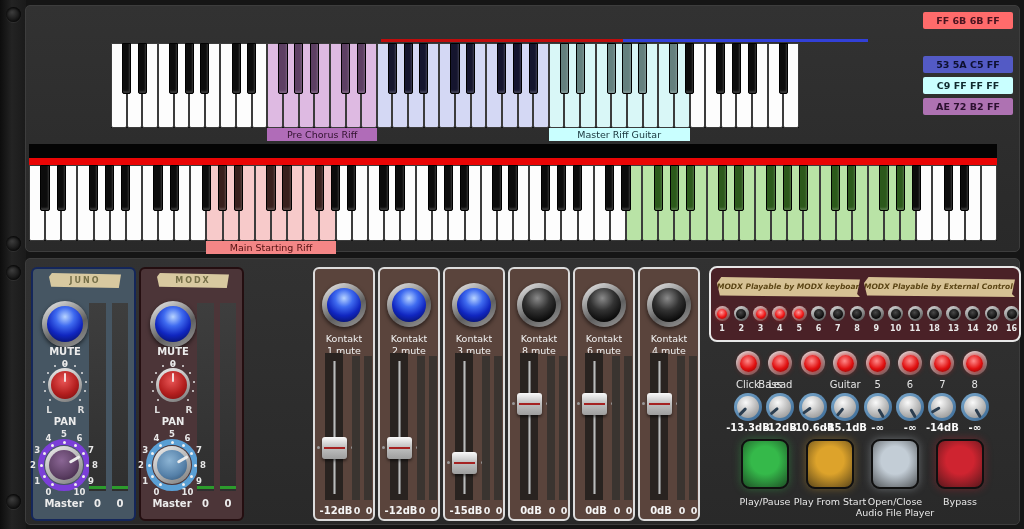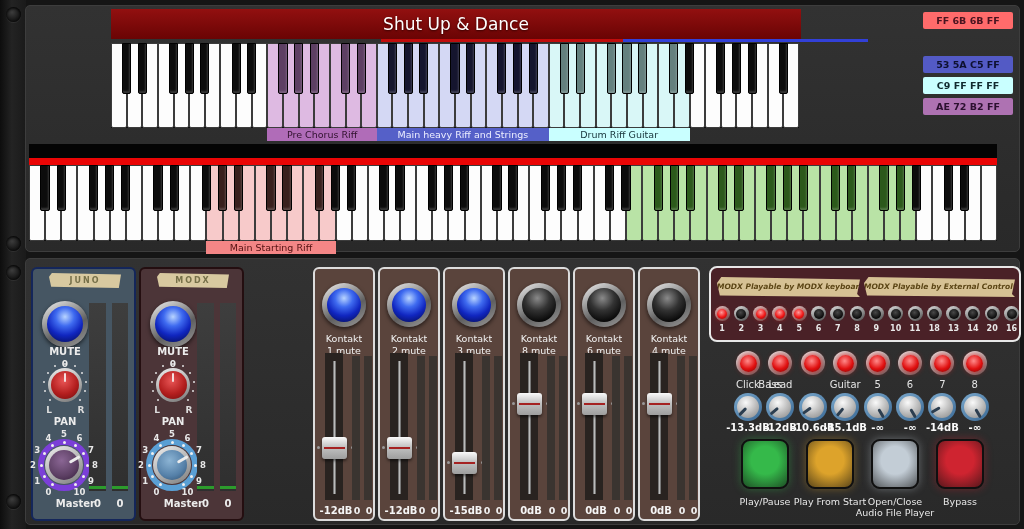--- a/index.html
+++ b/index.html
@@ -77,21 +77,21 @@
   .juno .mkface{background:radial-gradient(circle at 42% 35%,#8a6694,#5c3f63 60%,#321c38);}
   .modx .mkface{background:radial-gradient(circle at 42% 35%,#8cb4d4,#5580a8 60%,#2c4a68);}
   .mkrot{position:absolute;inset:0;}
   .mkptr{position:absolute;left:calc(50% - 1.5px);top:1px;width:3px;height:12px;background:#ececec;border-radius:2px;}
   .mtick{position:absolute;font-size:8.5px;color:#e8e8e8;font-weight:bold;width:12px;text-align:center;}
   .mdot{position:absolute;width:3px;height:3px;border-radius:50%;background:#f0f0f0;}
   .pdot{position:absolute;width:2px;height:2px;border-radius:50%;background:#e0e0e0;}
   .meterM{position:absolute;top:34px;height:188px;background:linear-gradient(180deg,#3e3e3e,#2f2f2f);}
   .meterM1{left:56px;width:17px;} .meterM2{left:79px;width:16px;}
   .mgreen{position:absolute;left:0;bottom:2px;width:100%;height:3px;background:#2c9b2c;}
-  .master-lbl{top:229px;width:62px;text-align:right;}
+  .master-lbl{top:229px;width:62px;}
   .mval{position:absolute;top:229px;font-size:10px;font-weight:bold;color:#ececec;text-align:center;}
   .mval1{left:56px;width:17px;} .mval2{left:79px;width:16px;}
 
   
   .kstrip{position:absolute;top:8px;width:62px;height:254px;background:#5a443c;
           border:2px solid #dcdcdc;border-radius:6px;box-sizing:border-box;}
   .kknob{position:absolute;left:7px;top:14px;width:44px;height:44px;border-radius:50%;
          background:linear-gradient(150deg,#f2f2f2,#5f5f5f 60%,#9c9c9c);box-shadow:0 2px 4px rgba(0,0,0,.6);}
   .klabel{position:absolute;left:0;top:64px;width:58px;text-align:center;color:#f2f2f2;font-size:9.5px;line-height:12px;}
   .kwell{position:absolute;left:10px;top:84px;width:18px;height:147px;background:#292320;}
@@ -143,23 +143,20 @@
 <div class="root">
 
   <div class="rail">
     <div class="screw" style="top:7px"></div>
     <div class="screw" style="top:236px"></div>
     <div class="screw" style="top:265px"></div>
     <div class="screw" style="top:494px"></div>
   </div>
 
   <div class="panel panel-top">
-    <div class="title-bar">
-      <span>Shut Up &amp; Dance</span>
-    </div>
     <div class="topline topline-red"></div>
     <div class="topline topline-blue"></div>
 
     <div class="keyboard" id="kb-top">
         <div class="wkey" style="left: 0%; width: 2.27273%; background: rgb(253, 253, 253);"></div>
         <div class="wkey" style="left: 2.27273%; width: 2.27273%; background: rgb(253, 253, 253);"></div>
         <div class="wkey" style="left: 4.54545%; width: 2.27273%; background: rgb(253, 253, 253);"></div>
         <div class="wkey" style="left: 6.81818%; width: 2.27273%; background: rgb(253, 253, 253);"></div>
         <div class="wkey" style="left: 9.09091%; width: 2.27273%; background: rgb(253, 253, 253);"></div>
         <div class="wkey" style="left: 11.3636%; width: 2.27273%; background: rgb(253, 253, 253);"></div>
@@ -226,22 +223,21 @@
         <div class="bkey" style="left: 72.0682%; width: 1.31818%; background: rgb(100, 128, 126);"></div>
         <div class="bkey" style="left: 74.3409%; width: 1.31818%; background: rgb(100, 128, 126);"></div>
         <div class="bkey" style="left: 76.6136%; width: 1.31818%; background: rgb(100, 128, 126);"></div>
         <div class="bkey" style="left: 81.1591%; width: 1.31818%; background: rgb(100, 128, 126);"></div>
         <div class="bkey" style="left: 83.4318%; width: 1.31818%; background: rgb(12, 12, 12);"></div>
         <div class="bkey" style="left: 87.9773%; width: 1.31818%; background: rgb(12, 12, 12);"></div>
         <div class="bkey" style="left: 90.25%; width: 1.31818%; background: rgb(12, 12, 12);"></div>
         <div class="bkey" style="left: 92.5227%; width: 1.31818%; background: rgb(12, 12, 12);"></div>
         <div class="bkey" style="left: 97.0682%; width: 1.31818%; background: rgb(12, 12, 12);"></div>
         <div class="zonebar" style="left: 22.7273%; width: 15.9091%; background: rgb(176, 108, 184); color: rgb(48, 18, 46);">Pre Chorus Riff</div>
-        <div class="zonebar" style="left: 38.6364%; width: 25%; background: rgb(85, 96, 200); color: rgb(236, 238, 255);">Main heavy Riff and Strings</div>
-        <div class="zonebar" style="left: 63.6364%; width: 20.4545%; background: rgb(201, 255, 255); color: rgb(23, 51, 58);">Drum Riff Guitar</div>
+        <div class="zonebar" style="left: 63.6364%; width: 20.4545%; background: rgb(201, 255, 255); color: rgb(23, 51, 58);">Master Riff Guitar</div>
       </div>
 
     <div class="black-band"></div>
     <div class="red-strip"></div>
 
     <div class="keyboard" id="kb-bottom">
         <div class="wkey" style="left: 0%; width: 1.66667%; background: rgb(253, 253, 253);"></div>
         <div class="wkey" style="left: 1.66667%; width: 1.66667%; background: rgb(253, 253, 253);"></div>
         <div class="wkey" style="left: 3.33333%; width: 1.66667%; background: rgb(253, 253, 253);"></div>
         <div class="wkey" style="left: 5%; width: 1.66667%; background: rgb(253, 253, 253);"></div>

